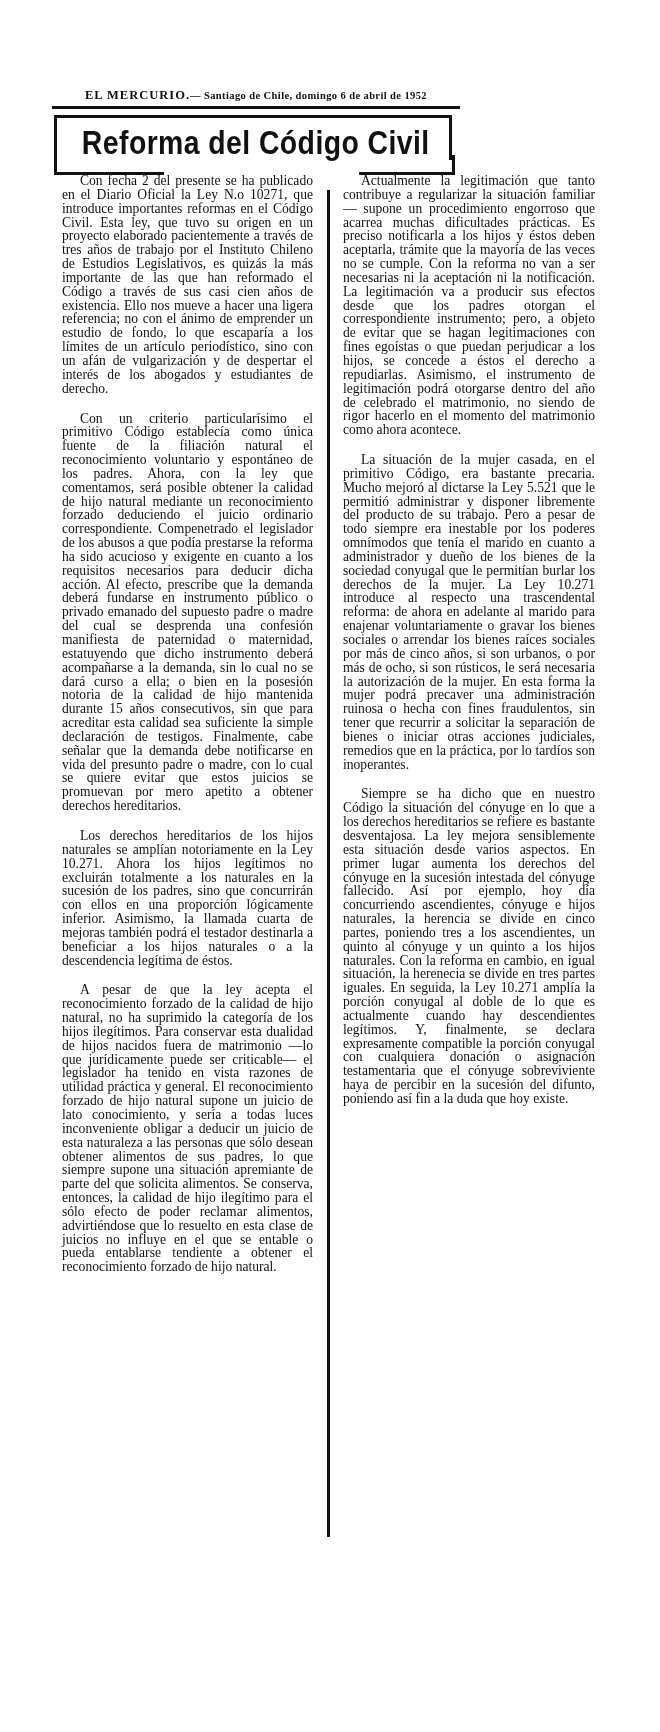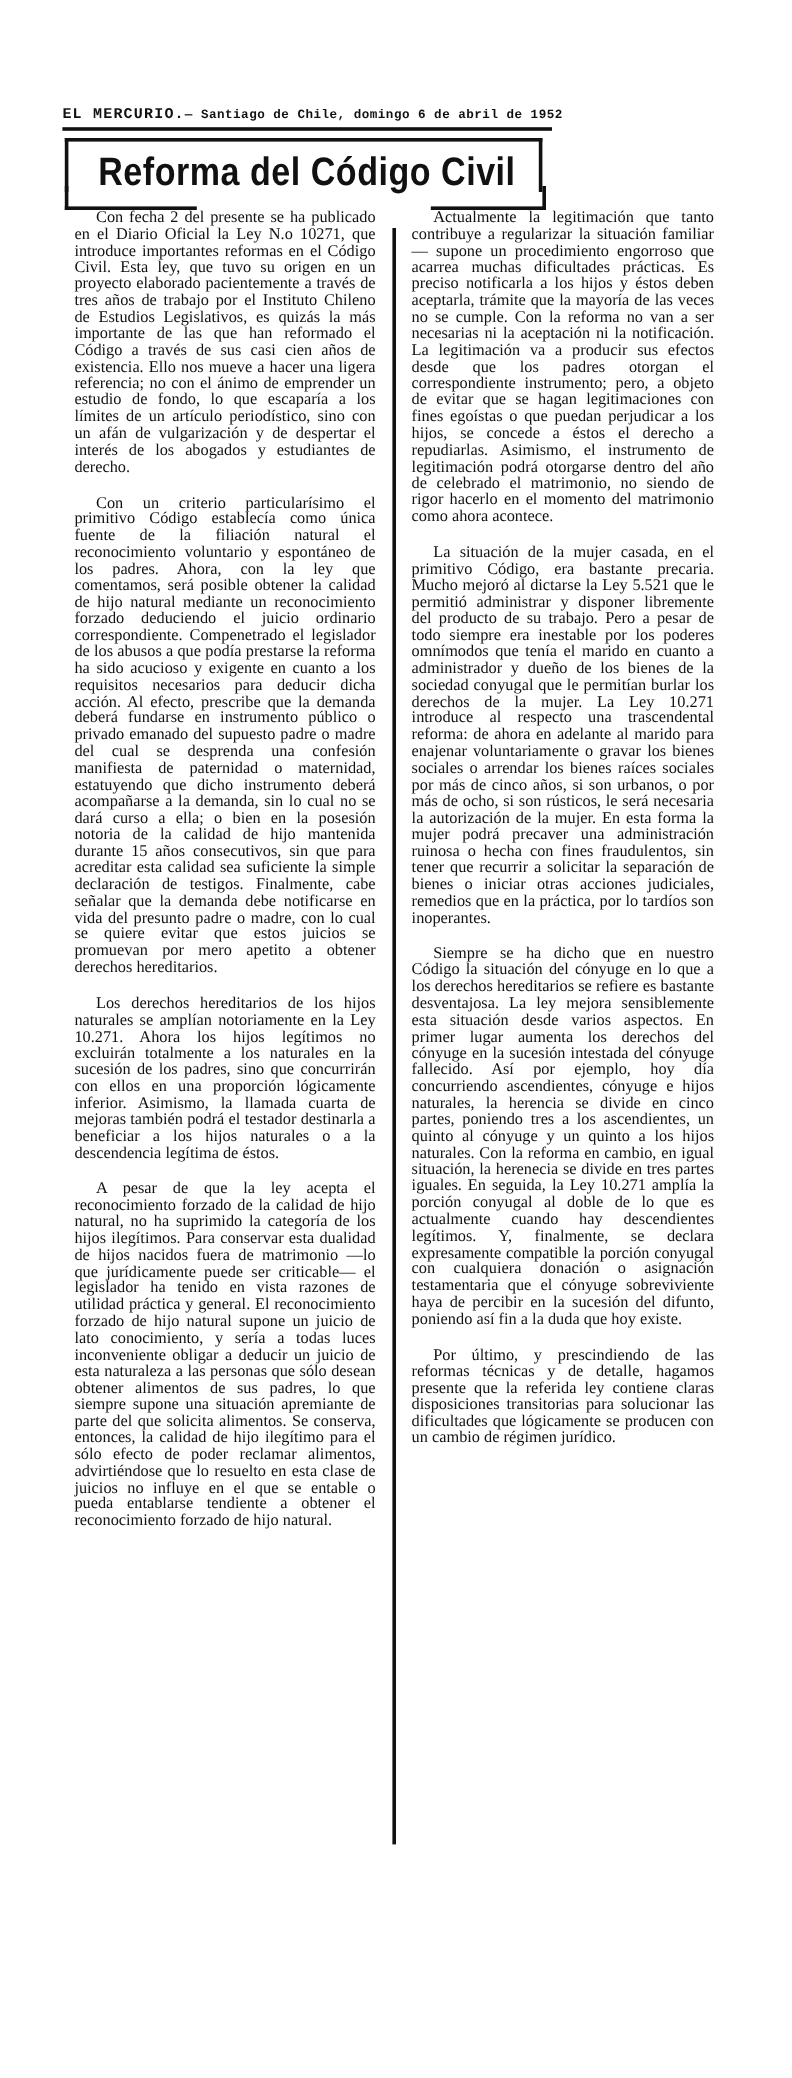--- a/index.html
+++ b/index.html
@@ -1,19 +1,19 @@
 <!DOCTYPE html>
 <html><head>
 <meta charset="utf-8">
 <style>
   html, body { margin: 0; padding: 0; background: #ffffff; }
   body { width: 660px; height: 1732px; position: relative; overflow: hidden; color: #111; }
   .masthead {
     position: absolute; left: 52px; top: 88px; width: 408px;
-    text-align: center; font-family: Liberation Mono, monospace;
+    text-align: center; font-family: Liberation Serif, serif;
     font-size: 11.5px; font-weight: bold; letter-spacing: 0.4px; white-space: nowrap;
   }
   .masthead .paper { font-size: 12.5px; letter-spacing: 1px; }
   .masthead .dateline { font-size: 10.5px; }
   .rule-top {
     position: absolute; left: 52px; top: 106px; width: 408px; height: 3px; background: #111;
   }
   .title-box {
     position: absolute; left: 54px; top: 115px; width: 398px; height: 45px;
     border: 3px solid #111; border-bottom: none; box-sizing: border-box;
@@ -61,14 +61,13 @@
   <p>Los derechos hereditarios de los hijos naturales se amplían notoriamente en la Ley 10.271. Ahora los hijos legítimos no excluirán totalmente a los naturales en la sucesión de los padres, sino que concurrirán con ellos en una proporción lógicamente inferior. Asimismo, la llamada cuarta de mejoras también podrá el testador destinarla a beneficiar a los hijos naturales o a la descendencia legítima de éstos.</p>
   <p>A pesar de que la ley acepta el reconocimiento forzado de la calidad de hijo natural, no ha suprimido la categoría de los hijos ilegítimos. Para conservar esta dualidad de hijos nacidos fuera de matrimonio —lo que jurídicamente puede ser criticable— el legislador ha tenido en vista razones de utilidad práctica y general. El reconocimiento forzado de hijo natural supone un juicio de lato conocimiento, y sería a todas luces inconveniente obligar a deducir un juicio de esta naturaleza a las personas que sólo desean obtener alimentos de sus padres, lo que siempre supone una situación apremiante de parte del que solicita alimentos. Se conserva, entonces, la calidad de hijo ilegítimo para el sólo efecto de poder reclamar alimentos, advirtiéndose que lo resuelto en esta clase de juicios no influye en el que se entable o pueda entablarse tendiente a obtener el reconocimiento forzado de hijo natural.</p>
 </div>
 
 <div class="col-divider"></div>
 
 <div class="col col-right">
   <p>Actualmente la legitimación que tanto contribuye a regularizar la situación familiar— supone un procedimiento engorroso que acarrea muchas dificultades prácticas. Es preciso notificarla a los hijos y éstos deben aceptarla, trámite que la mayoría de las veces no se cumple. Con la reforma no van a ser necesarias ni la aceptación ni la notificación. La legitimación va a producir sus efectos desde que los padres otorgan el correspondiente instrumento; pero, a objeto de evitar que se hagan legitimaciones con fines egoístas o que puedan perjudicar a los hijos, se concede a éstos el derecho a repudiarlas. Asimismo, el instrumento de legitimación podrá otorgarse dentro del año de celebrado el matrimonio, no siendo de rigor hacerlo en el momento del matrimonio como ahora acontece.</p>
   <p>La situación de la mujer casada, en el primitivo Código, era bastante precaria. Mucho mejoró al dictarse la Ley 5.521 que le permitió administrar y disponer libremente del producto de su trabajo. Pero a pesar de todo siempre era inestable por los poderes omnímodos que tenía el marido en cuanto a administrador y dueño de los bienes de la sociedad conyugal que le permitían burlar los derechos de la mujer. La Ley 10.271 introduce al respecto una trascendental reforma: de ahora en adelante al marido para enajenar voluntariamente o gravar los bienes sociales o arrendar los bienes raíces sociales por más de cinco años, si son urbanos, o por más de ocho, si son rústicos, le será necesaria la autorización de la mujer. En esta forma la mujer podrá precaver una administración ruinosa o hecha con fines fraudulentos, sin tener que recurrir a solicitar la separación de bienes o iniciar otras acciones judiciales, remedios que en la práctica, por lo tardíos son inoperantes.</p>
   <p>Siempre se ha dicho que en nuestro Código la situación del cónyuge en lo que a los derechos hereditarios se refiere es bastante desventajosa. La ley mejora sensiblemente esta situación desde varios aspectos. En primer lugar aumenta los derechos del cónyuge en la sucesión intestada del cónyuge fallecido. Así por ejemplo, hoy día concurriendo ascendientes, cónyuge e hijos naturales, la herencia se divide en cinco partes, poniendo tres a los ascendientes, un quinto al cónyuge y un quinto a los hijos naturales. Con la reforma en cambio, en igual situación, la herenecia se divide en tres partes iguales. En seguida, la Ley 10.271 amplía la porción conyugal al doble de lo que es actualmente cuando hay descendientes legítimos. Y, finalmente, se declara expresamente compatible la porción conyugal con cualquiera donación o asignación testamentaria que el cónyuge sobreviviente haya de percibir en la sucesión del difunto, poniendo así fin a la duda que hoy existe.</p>
-  <p>Por último, y prescindiendo de las reformas técnicas y de detalle, hagamos presente que la referida ley contiene claras disposiciones transitorias para solucionar las dificultades que lógicamente se producen con un cambio de régimen jurídico.</p>
 </div>
 
 </body></html>

